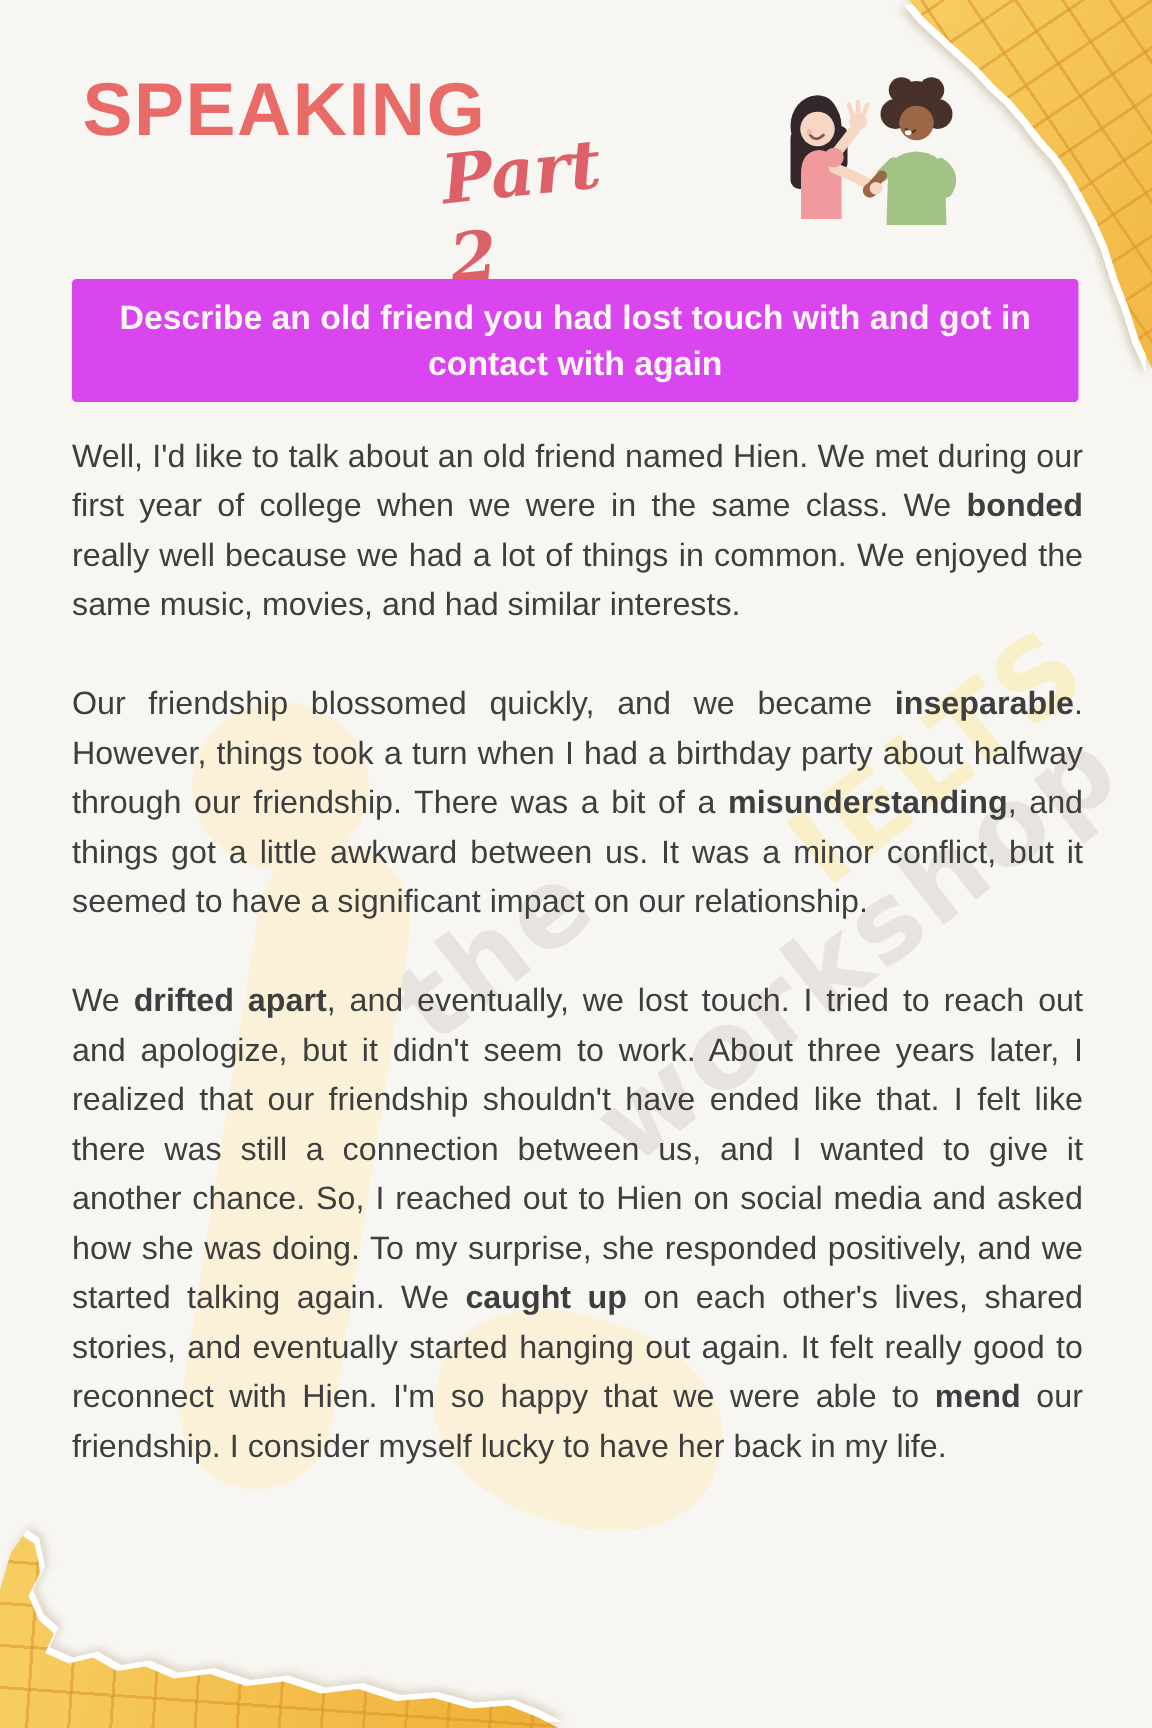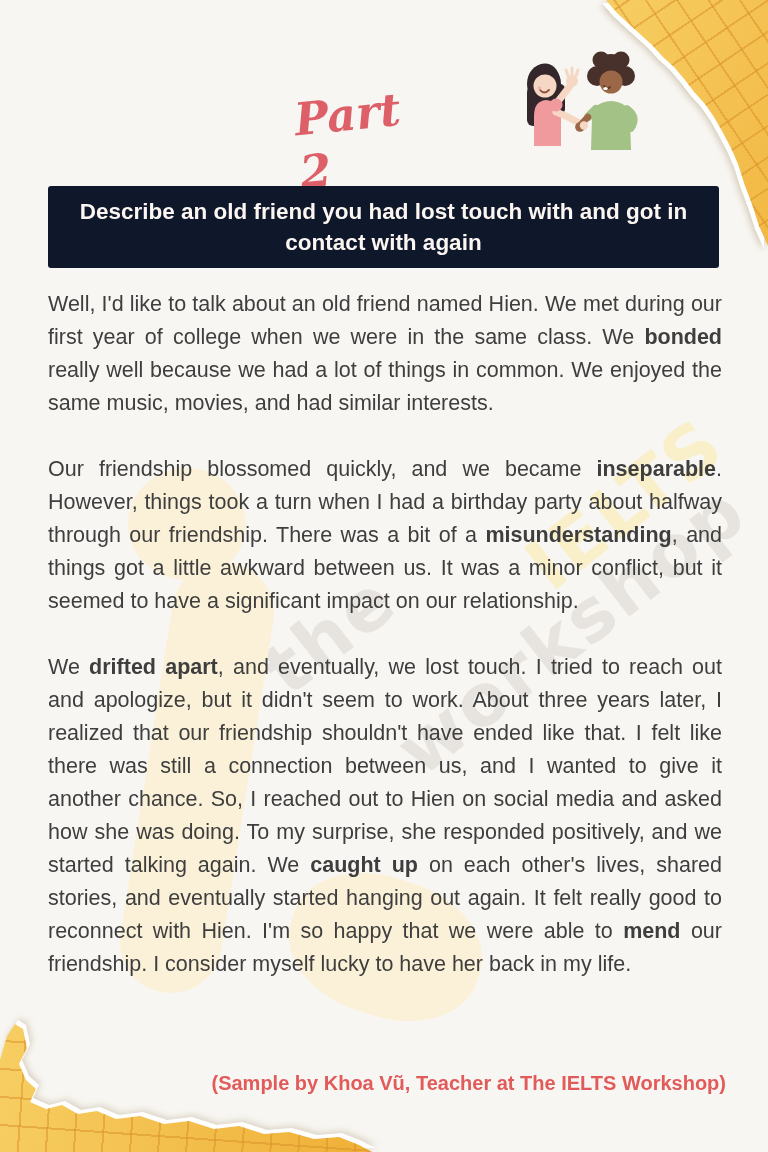--- a/index.html
+++ b/index.html
@@ -79,21 +79,21 @@
     position: absolute; left: 242px; top: 44px;
     font-family: "DejaVu Serif", serif; font-style: italic; font-weight: bold;
     font-size: 45px; color: #DD5F68; transform: rotate(-6deg);
   }
 
   .illo { position: absolute; left: 498px; top: 48px; width: 168px; height: 128px; z-index: 2; }
 
   
   .banner {
     position: absolute; left: 48px; top: 186px; width: 671px; height: 82px; z-index: 2;
-    background: #0f172a; border-radius: 3px;
+    background: #d946ef; border-radius: 3px;
     display: flex; align-items: center; justify-content: center;
   }
   .banner span {
     display: block; width: 640px; text-align: center;
     color: #FBF6F1; font-weight: bold; font-size: 22.5px; line-height: 31px;
   }
 
   
   .content { position: absolute; left: 48px; top: 288px; width: 674px; z-index: 1; }
   .para {
@@ -120,20 +120,21 @@
   <div class="blob blob-foot"></div>
 
   <div class="corner-tr-wrap">
       <div class="corner-tr"></div>
     </div>
   <div class="corner-bl-wrap">
       <div class="corner-bl"></div>
     </div>
 
   <div class="title">
+    <div class="t1">SPEAKING</div>
     <div class="t3">Part 2</div>
   </div>
 
   <svg class="illo" viewBox="0 0 168 128">
     <g>
       <ellipse cx="46" cy="36" rx="17" ry="20" fill="#33272B"></ellipse>
       <rect x="29" y="38" width="13" height="40" rx="6" fill="#33272B"></rect>
       <rect x="56" y="36" width="11" height="30" rx="5" fill="#33272B"></rect>
       <path d="M36,98 L36,68 Q36,53 48,52 Q61,53 63,68 L63,98 Z" fill="#F09A9E"></path>
       <path d="M58,64 Q74,70 86,78" stroke="#F6D7C3" stroke-width="7" stroke-linecap="round" fill="none"></path>
@@ -167,15 +168,14 @@
   <div class="banner">
     <span>Describe an old friend you had lost touch with and got in contact with again</span>
   </div>
 
   <div class="content">
     <p class="para"><span>Well, I'd like to talk about an old friend named Hien. We met during our first year of college when we were in the same class. We </span><span class="b">bonded</span><span> really well because we had a lot of things in common. We enjoyed the same music, movies, and had similar interests.</span></p>
     <p class="para"><span>Our friendship blossomed quickly, and we became </span><span class="b">inseparable</span><span>. However, things took a turn when I had a birthday party about halfway through our friendship. There was a bit of a </span><span class="b">misunderstanding</span><span>, and things got a little awkward between us. It was a minor conflict, but it seemed to have a significant impact on our relationship.</span></p>
     <p class="para"><span>We </span><span class="b">drifted apart</span><span>, and eventually, we lost touch. I tried to reach out and apologize, but it didn't seem to work. About three years later, I realized that our friendship shouldn't have ended like that. I felt like there was still a connection between us, and I wanted to give it another chance. So, I reached out to Hien on social media and asked how she was doing. To my surprise, she responded positively, and we started talking again. We </span><span class="b">caught up</span><span> on each other's lives, shared stories, and eventually started hanging out again. It felt really good to reconnect with Hien. I'm so happy that we were able to </span><span class="b">mend</span><span> our friendship. I consider myself lucky to have her back in my life.</span></p>
   </div>
 
-  <div class="credit">(Sample by Khoa Vũ, Teacher at The IELTS Workshop)</div>
 
 </div>
 
 </body></html>

